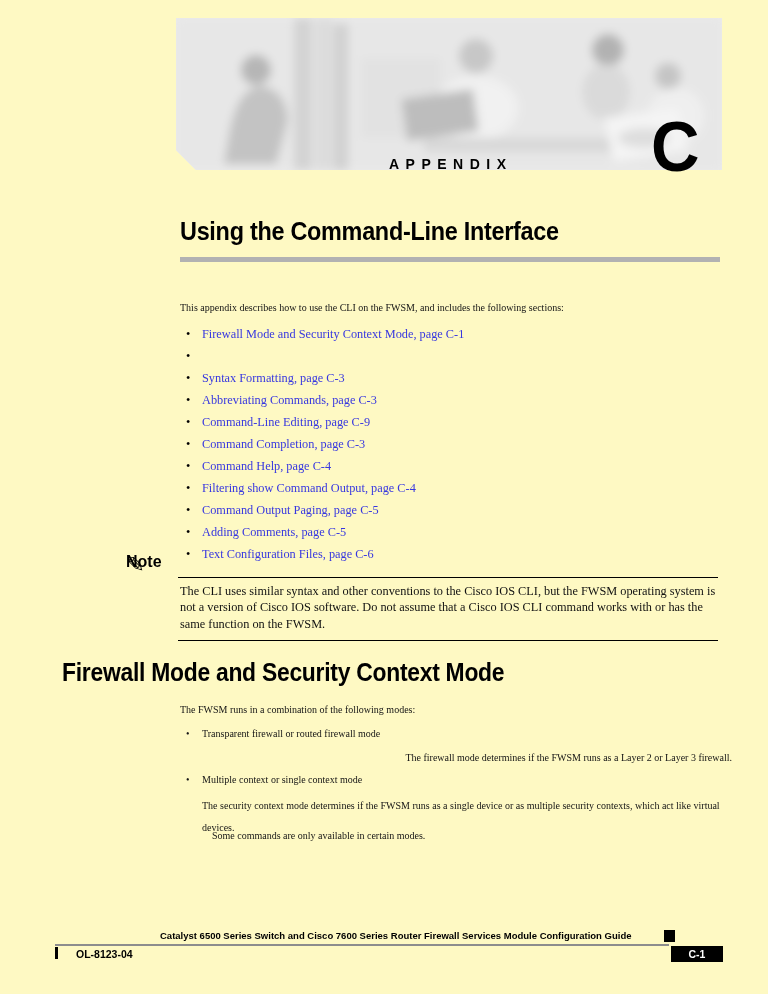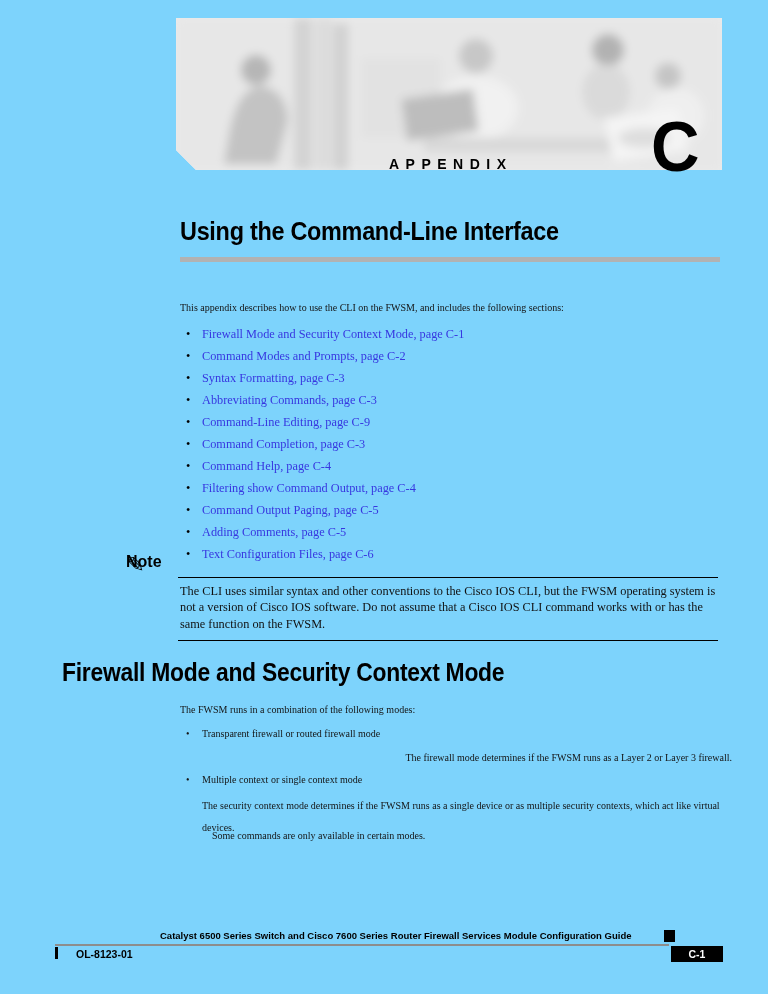--- a/index.html
+++ b/index.html
@@ -1,17 +1,17 @@
 <!DOCTYPE html>
 <html><head>
 <meta charset="utf-8">
 <style>
   html,body{margin:0;padding:0;background:#ffffff;}
   .page{
-    position:relative;width:768px;height:994px;background:#7dd3fc;
+    position:relative;width:768px;height:994px;background:#fef9c3;
     font-family:"Liberation Serif", serif;color:#111111;overflow:hidden;
   }
   
   .photo{
     position:absolute;left:176px;top:18px;width:546px;height:152px;
     clip-path:polygon(0 0,100% 0,100% 100%,20px 100%,0 calc(100% - 20px));
     background:#ebebeb;
   }
   .photo svg{display:block;width:100%;height:100%;}
   .appendix-label{
@@ -128,21 +128,20 @@
 
   <div class="intro body-text">This appendix describes how to use the CLI on the FWSM, and includes the following sections:</div>
 
   <ul class="toc">
     <li>
         <span class="bullet">•</span>
         <a>Firewall Mode and Security Context Mode, page C-1</a>
       </li>
     <li>
         <span class="bullet">•</span>
-        <a>Command Modes and Prompts, page C-2</a>
       </li>
     <li>
         <span class="bullet">•</span>
         <a>Syntax Formatting, page C-3</a>
       </li>
     <li>
         <span class="bullet">•</span>
         <a>Abbreviating Commands, page C-3</a>
       </li>
     <li>
@@ -195,16 +194,16 @@
     <span>Multiple context or single context mode</span>
   </div>
   <div class="mode-detail2 body-text">The security context mode determines if the FWSM runs as a single device or as multiple security contexts, which act like virtual devices.</div>
 
   <div class="closing body-text">Some commands are only available in certain modes.</div>
 
   <div class="footer-guide">Catalyst 6500 Series Switch and Cisco 7600 Series Router Firewall Services Module Configuration Guide</div>
   <div class="footer-square"></div>
   <div class="footer-rule"></div>
   <div class="footer-tick"></div>
-  <div class="doc-number">OL-8123-01</div>
+  <div class="doc-number">OL-8123-04</div>
   <div class="page-box">C-1</div>
 
 </div>
 
 </body></html>

